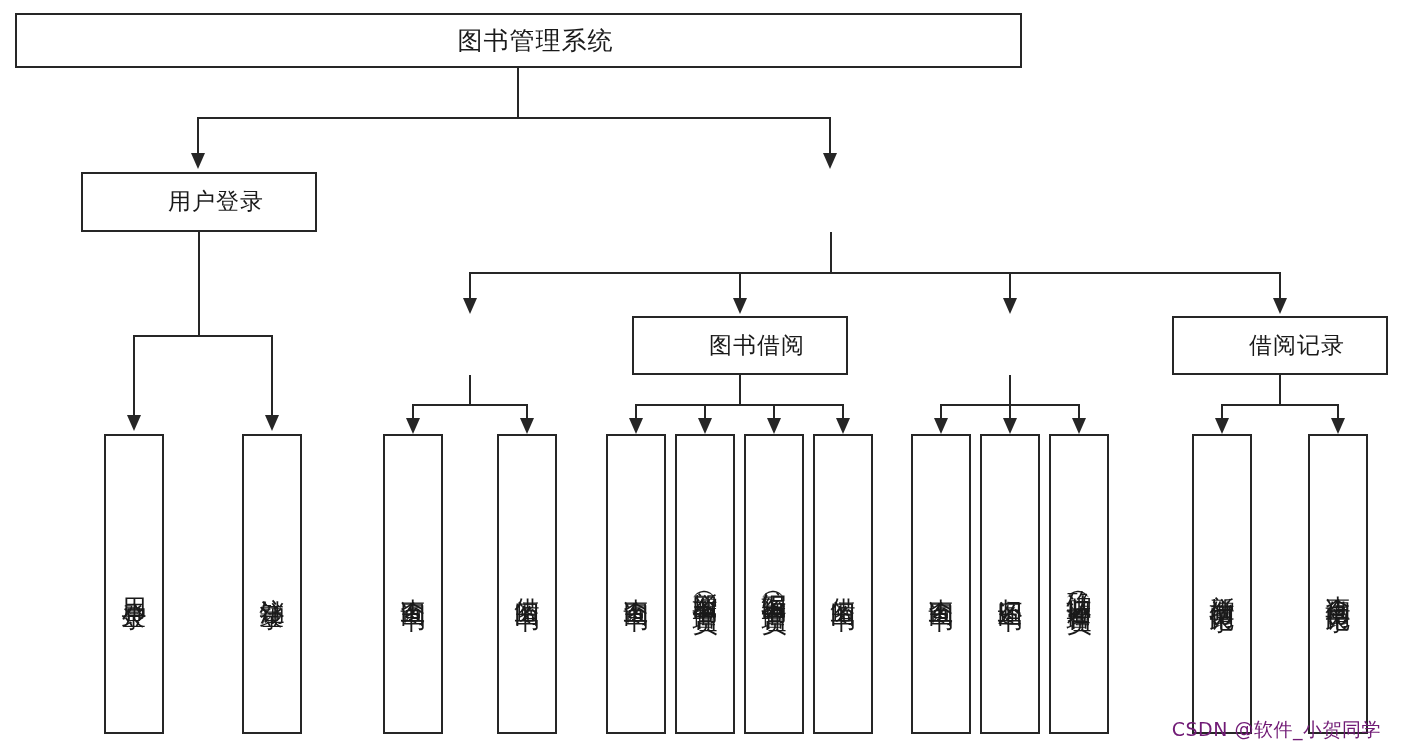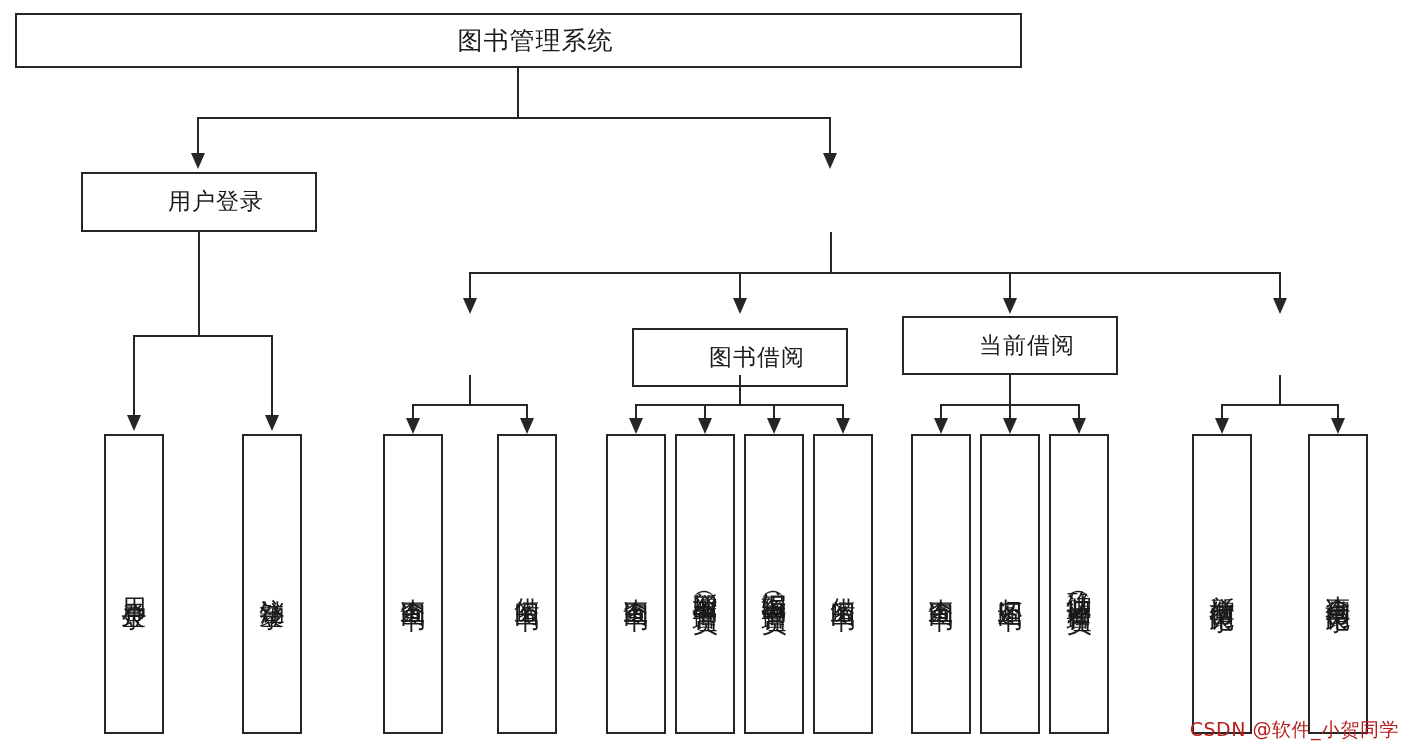--- a/index.html
+++ b/index.html
@@ -53,24 +53,24 @@
   .ln.h{ height:2px; }
   .arrow{
     position:absolute;
     width:0;height:0;
     border-left:7px solid transparent;
     border-right:7px solid transparent;
     border-top:16px solid #262626;
   }
   .watermark{
     position:absolute;
-    right:6px;
+    right:24px;
     bottom:4px;
     font-size:19px;
-    color:#b91c1c;
+    color:#701a75;
     letter-spacing:0.5px;
     white-space:nowrap;
     pointer-events:none;
   }
 </style>
 </head>
 <body>
 
 <div id="canvas">
 
@@ -100,25 +100,25 @@
   <div class="ln h" style="left:469px; top:272px; width:812px;"></div>
   <div class="ln v" style="left:469px; top:272px; height:28px;"></div>
   <div class="arrow" style="left:463px; top:298px;"></div>
   <div class="ln v" style="left:739px; top:272px; height:28px;"></div>
   <div class="arrow" style="left:733px; top:298px;"></div>
   <div class="ln v" style="left:1009px; top:272px; height:28px;"></div>
   <div class="arrow" style="left:1003px; top:298px;"></div>
   <div class="ln v" style="left:1279px; top:272px; height:28px;"></div>
   <div class="arrow" style="left:1273px; top:298px;"></div>
 
-  <div class="node h-node" style="left:632px; top:328px; width:216px; height:59px;">
+  <div class="node h-node" style="left:632px; top:316px; width:216px; height:59px;">
     <span class="label">图书借阅</span>
   </div>
-  <div class="node h-node" style="left:902px; top:316px; width:216px; height:59px;">
-    <span class="label">当前借阅</span>
+  <div class="node h-node" style="left:1172px; top:316px; width:216px; height:59px;">
+    <span class="label">借阅记录</span>
   </div>
 
   <div class="ln v" style="left:469px; top:375px; height:30px;"></div>
   <div class="ln h" style="left:412px; top:404px; width:115px;"></div>
   <div class="ln v" style="left:412px; top:404px; height:16px;"></div>
   <div class="arrow" style="left:406px; top:418px;"></div>
   <div class="ln v" style="left:526px; top:404px; height:16px;"></div>
   <div class="arrow" style="left:520px; top:418px;"></div>
 
   <div class="ln v" style="left:739px; top:375px; height:30px;"></div>

